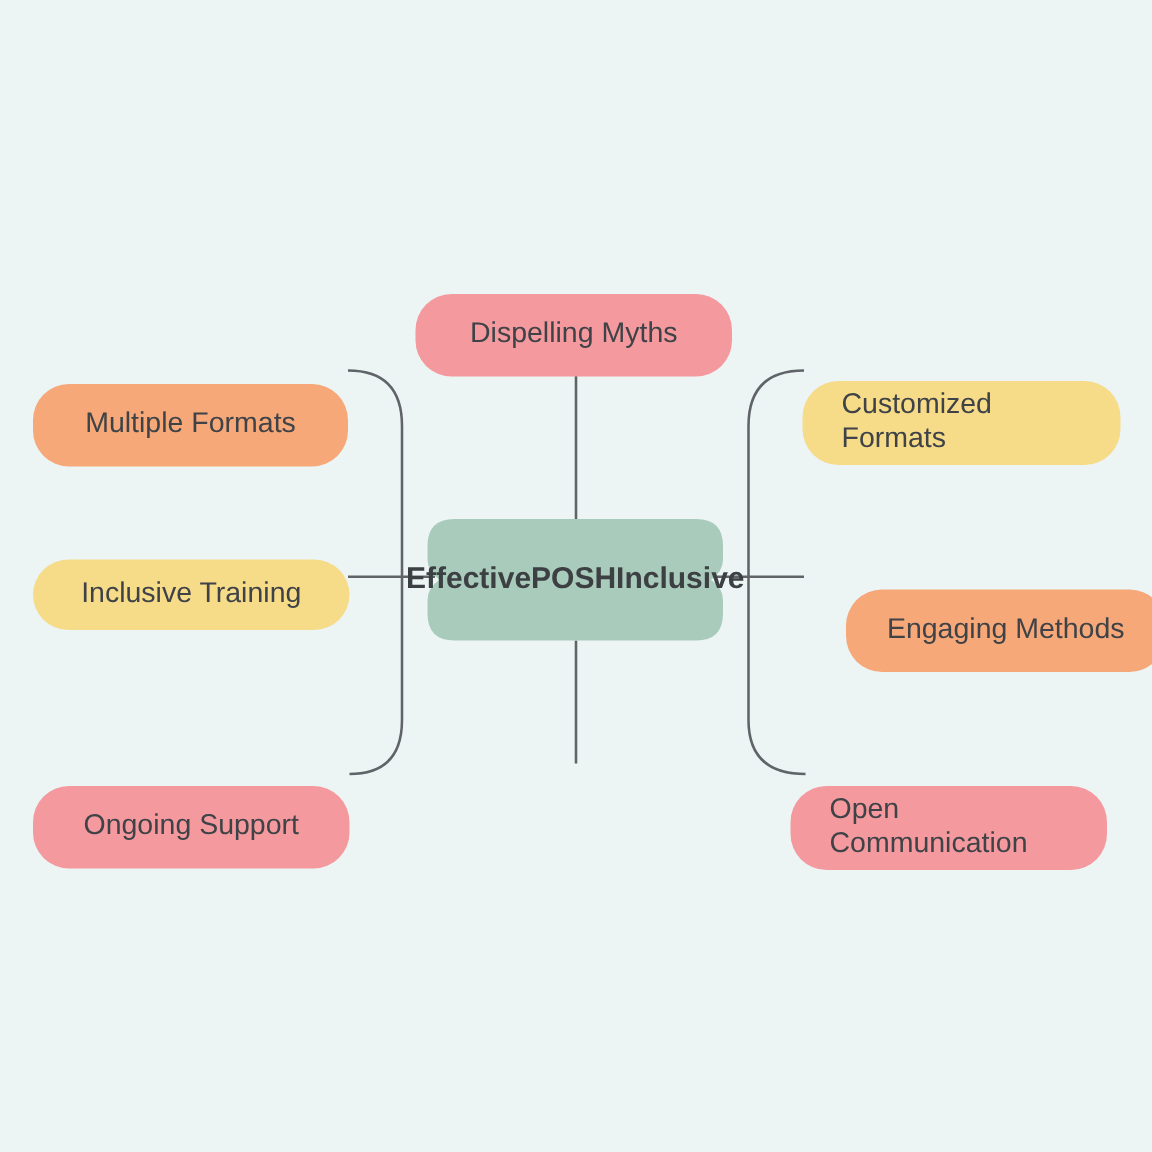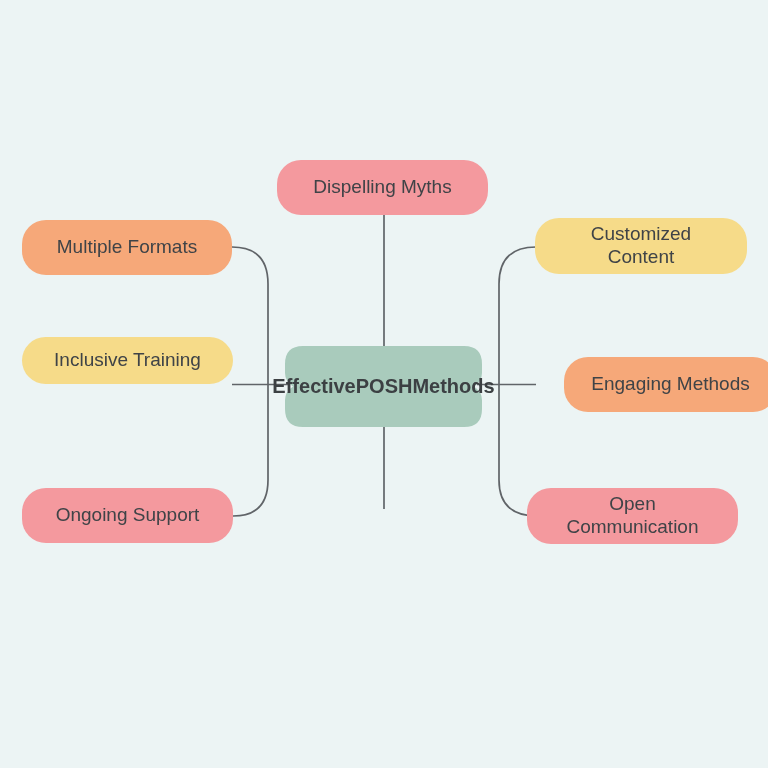--- a/index.html
+++ b/index.html
@@ -20,27 +20,28 @@
     fill: none;
     stroke: #606468;
     stroke-width: 1.7;
   }
   .central-shape { fill: #A9CBBC; }
   .node {
     position: absolute;
     display: flex;
     align-items: center;
     justify-content: center;
-    text-align: center;
+    text-align: left;
     border-radius: 24px;
     color: #3F4347;
     font-size: 19px;
     line-height: 1.2;
     padding: 0 14px;
     box-sizing: border-box;
+    margin-top: 36px;
   }
   .node.tight { padding: 0 26px; }
   .pink   { background: #F4999E; }
   .orange { background: #F6A879; }
   .yellow { background: #F6DB89; }
   .central-label {
     position: absolute;
     left: 285px; top: 346px;
     width: 197px; height: 81px;
     display: flex;
@@ -85,41 +86,41 @@
     <path class="central-shape" d="M 303 346 L 464 346 Q 482 346 482 364 L 482 373
              Q 482 381 474 386.5 Q 482 392 482 400 L 482 409
              Q 482 427 464 427 L 303 427 Q 285 427 285 409 L 285 400
              Q 285 392 293 386.5 Q 285 381 285 373 L 285 364
              Q 285 346 303 346 Z"></path>
   </svg>
 
   <div class="central-label">
     <span>Effective</span>
     <span>POSH</span>
-    <span>Methods</span>
+    <span>Inclusive</span>
   </div>
 
   <div class="node pink n-dispelling">
     <span>Dispelling Myths</span>
   </div>
 
   <div class="node orange n-multiple">
     <span>Multiple Formats</span>
   </div>
 
   <div class="node yellow n-inclusive">
     <span>Inclusive Training</span>
   </div>
 
   <div class="node pink n-ongoing">
     <span>Ongoing Support</span>
   </div>
 
   <div class="node yellow tight n-customized">
-    <span>Customized Content</span>
+    <span>Customized Formats</span>
   </div>
 
   <div class="node orange n-engaging">
     <span>Engaging Methods</span>
   </div>
 
   <div class="node pink tight n-open">
     <span>Open Communication</span>
   </div>
 

